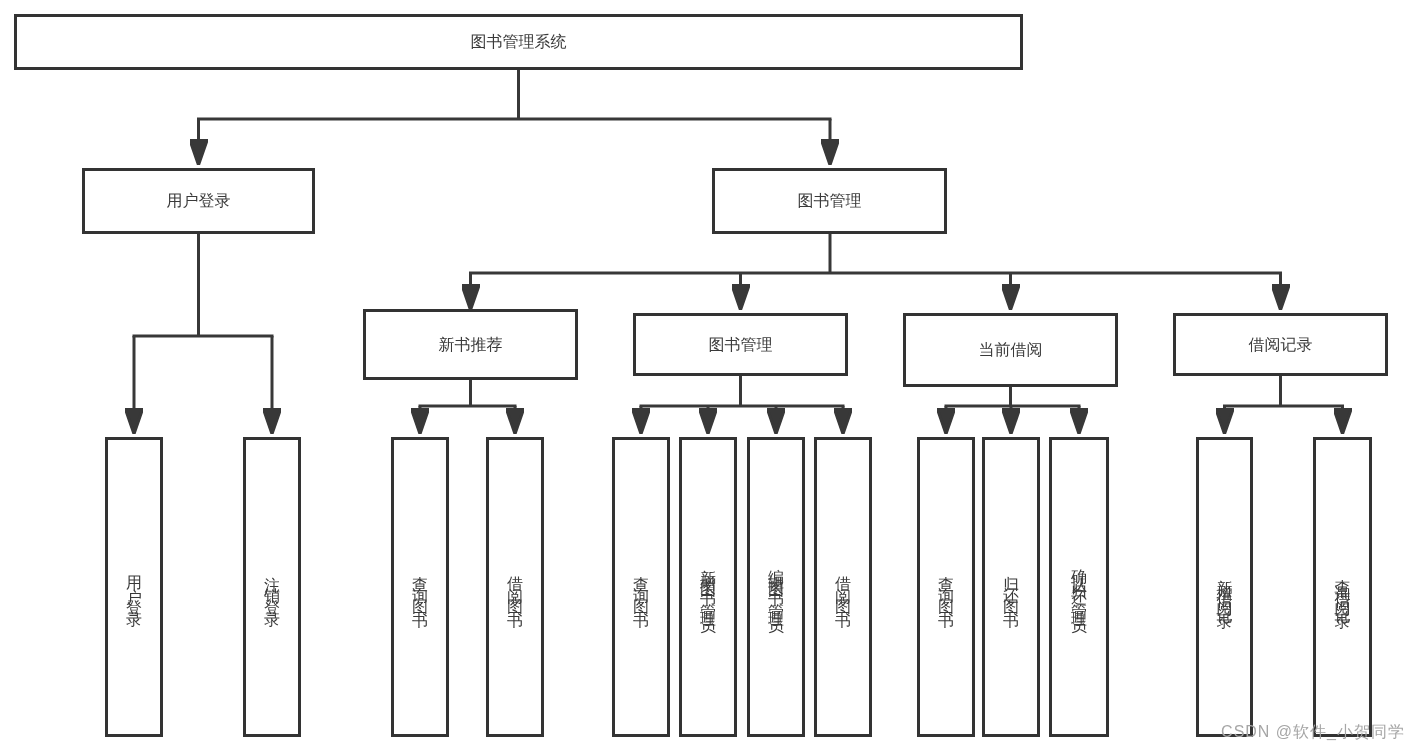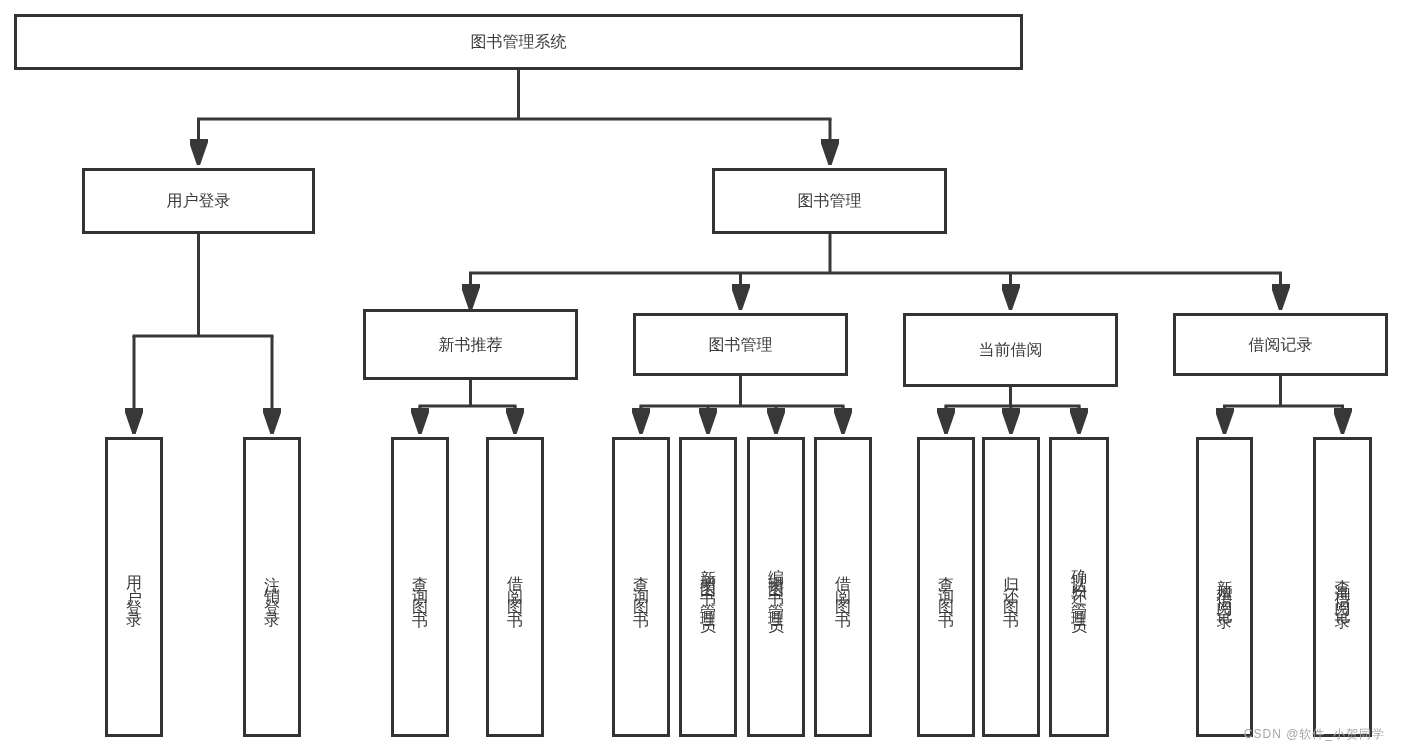--- a/index.html
+++ b/index.html
@@ -35,22 +35,22 @@
   }
   .vbox span{
     writing-mode:vertical-rl;
     text-orientation:mixed;
     letter-spacing:12px;
     display:block;
   }
   .vbox.tight span{letter-spacing:7px;}
   .watermark{
     position:absolute;
-    right:20px;bottom:4px;
-    font-size:12px;
+    right:0;bottom:4px;
+    font-size:16px;
     color:var(--color-watermark);
     letter-spacing:1px;
   }
 </style>
 </head>
 <body>
 
 <div class="canvas">
 
   <svg class="connectors" viewBox="0 0 1405 747" xmlns="http://www.w3.org/2000/svg">

